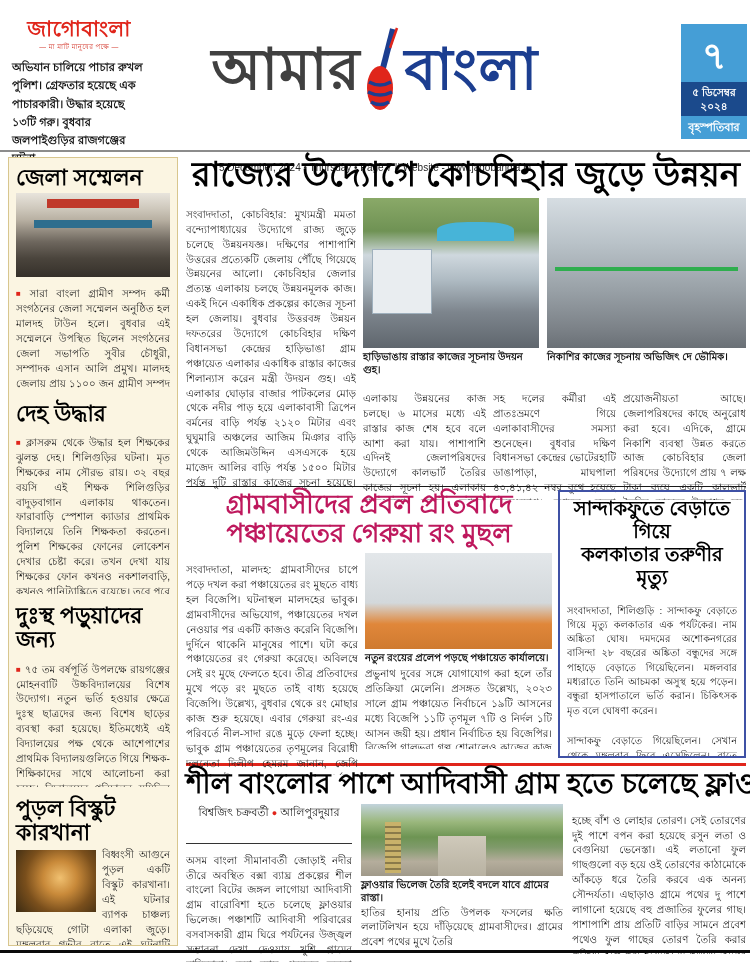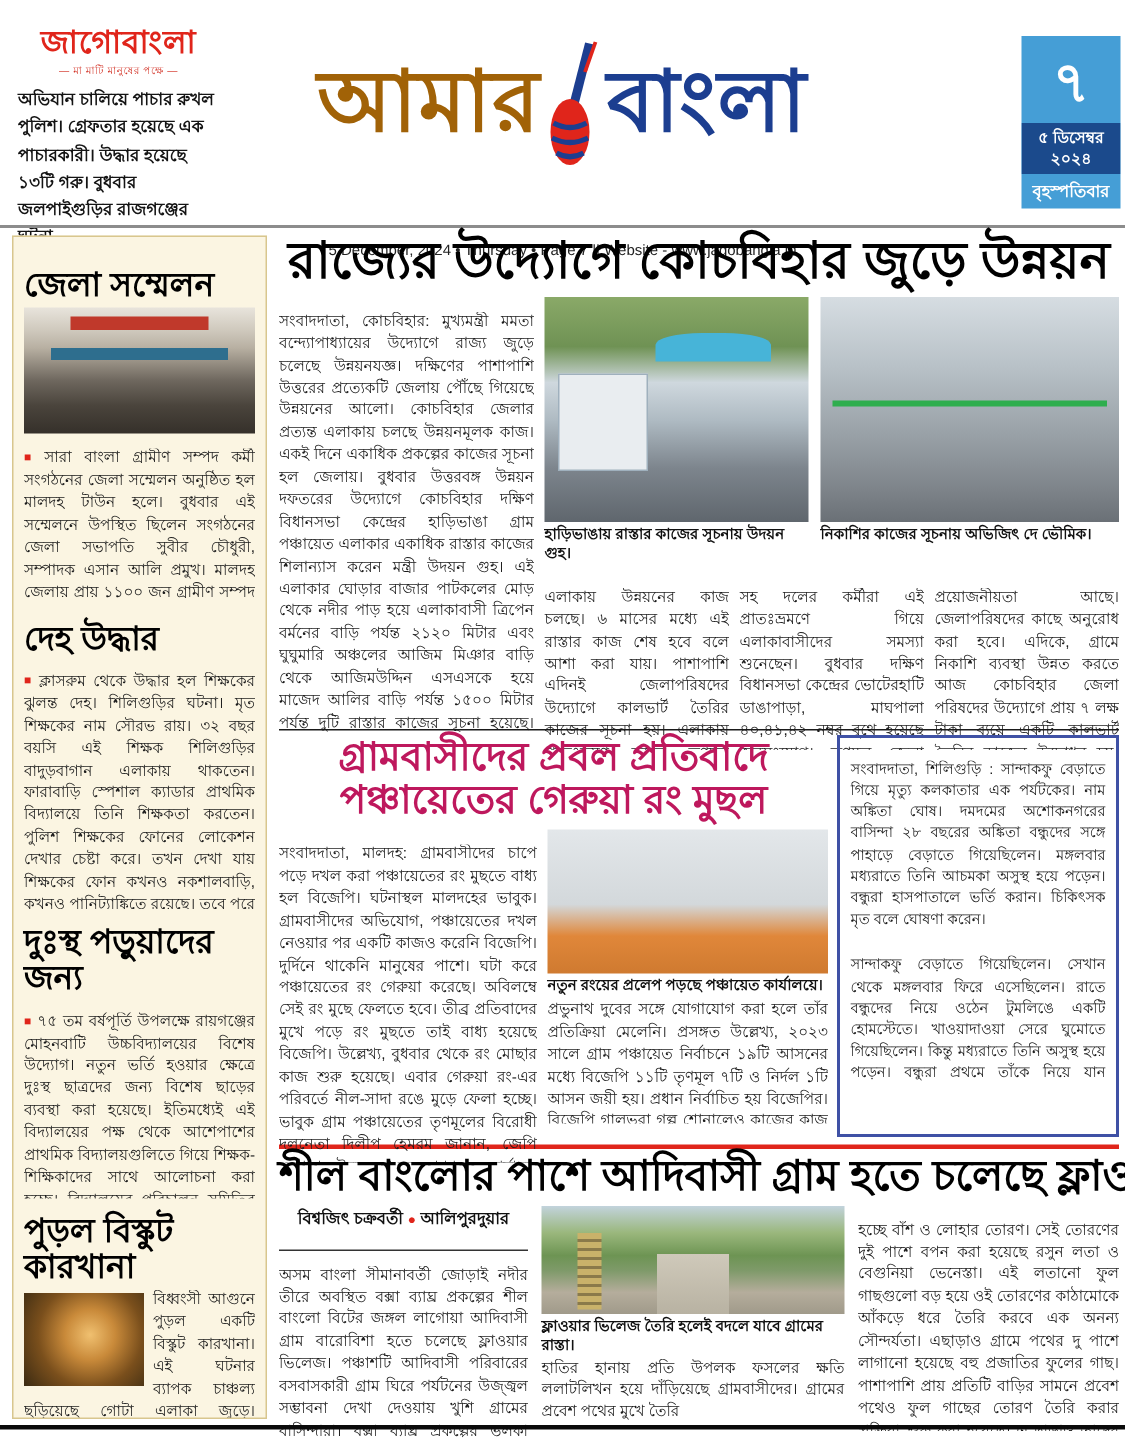--- a/index.html
+++ b/index.html
@@ -8,35 +8,35 @@
         font-family:"Liberation Sans","DejaVu Sans",sans-serif;color:#1b1b1b;}
 
   
   .logo{position:absolute;left:14px;top:18px;width:130px;text-align:center;}
   .logo-title{font-size:21px;font-weight:900;color:#e0251b;letter-spacing:.5px;line-height:1;}
   .logo-tag{font-size:6.8px;color:#d3362a;margin-top:2px;letter-spacing:.4px;}
   .brief{position:absolute;left:12px;top:58px;width:132px;font-size:11.3px;font-weight:700;
          line-height:1.62;color:#141414;}
   .masthead{position:absolute;left:150px;top:26px;width:450px;text-align:center;white-space:nowrap;}
   .mh-word{font-size:57px;font-weight:900;line-height:1;vertical-align:middle;letter-spacing:1px;}
-  .mh-red{color:#a16207;}
+  .mh-red{color:#404040;}
   .mh-blue{color:#1c3e90;}
   .mh-svg{vertical-align:middle;margin:0 2px;}
   .dateline{position:absolute;left:150px;top:130px;width:450px;text-align:center;
             font-size:10px;color:#222;margin-top:32px;}
   .datebox{position:absolute;left:681px;top:24px;width:66px;height:115px;background:#459ed6;
            text-align:center;color:#fff;overflow:hidden;}
   .db-page{font-size:38px;font-weight:700;padding-top:12px;height:58px;line-height:1.1;}
   .db-date{background:#1b4a8c;font-size:10.5px;font-weight:700;padding:3px 4px;line-height:1.35;height:34px;}
   .db-day{font-size:11px;font-weight:700;padding-top:3px;}
   .hdr-rule{position:absolute;left:0;top:150px;width:750px;height:2px;background:#8c8c8c;}
 
   
   .sidebar{position:absolute;left:8px;top:157px;width:170px;height:789px;background:#fbf5e2;
-           border:1.5px solid #d8c68e;padding:18px 7px;overflow:hidden;}
+           border:1.5px solid #d8c68e;padding:6px 7px;overflow:hidden;}
   .sb-title{font-size:22px;font-weight:800;color:#000;margin:2px 0 3px;line-height:1.1;}
   .bt{font-size:10.2px;line-height:1.46;text-align:justify;color:#1b1b1b;overflow:hidden;}
   .bullet{color:#e0251b;font-size:8px;margin-right:3px;vertical-align:1px;}
   .ph{display:block;}
   .p-conf{width:100%;height:84px;position:relative;margin-bottom:5px;
           background:linear-gradient(180deg,#e8e4dc 0%,#cfc9bd 18%,#b8b0a2 32%,#6e675e 58%,#4a443c 78%,#35302a 100%);}
   .p-conf::before{content:"";position:absolute;top:7%;left:20%;width:60%;height:11%;background:#c0392b;}
   .p-conf::after{content:"";position:absolute;top:32%;left:12%;width:76%;height:9%;background:#2e6e8e;}
   .s1-body{height:104px;}
   .s2-body{height:158px;}
@@ -83,22 +83,22 @@
   .p-port{width:106px;height:96px;
           background:radial-gradient(circle at 50% 38%,#d4a98e 0%,#b9876e 42%,#7a5a4a 76%,#4a3a32 100%);}
   .rb-cap{font-size:9.3px;}
   .rb-body2{font-size:9.8px;height:84px;margin-top:3px;}
 
   
   .bottom-story{border-top:3px solid #e0251b;margin-top:5px;padding-top:3px;}
   .bs-head{font-size:28px;font-weight:900;color:#000;text-align:center;line-height:1.1;margin:0 0 4px;white-space:nowrap;}
   .bs-cols{display:flex;gap:9px;}
   .bs-col1{width:166px;flex:none;}
-  .byline{font-size:11px;font-weight:700;text-align:center;border-bottom:1px solid #333;
-          padding-bottom:10px;margin-bottom:4px;color:#111;}
+  .byline{font-size:11px;font-weight:400;text-align:center;border-bottom:1px solid #333;
+          padding-bottom:20px;margin-bottom:4px;color:#111;}
   .reddot{color:#e0251b;font-size:9px;}
   .bs-c1-text{height:118px;}
   .bs-mid{width:202px;flex:none;}
   .p-vill{width:100%;height:72px;
           background:linear-gradient(180deg,#c2d3dc 0%,#9ab77c 25%,#6d9453 46%,#7f9a6a 60%,#b5ad9c 80%,#a09a8a 100%);position:relative;}
   .p-vill::before{content:"";position:absolute;bottom:0;left:38%;width:24%;height:55%;background:linear-gradient(180deg,#cfc9ba,#b8b2a2);}
   .p-vill::after{content:"";position:absolute;bottom:4%;left:12%;width:8%;height:70%;background:repeating-linear-gradient(180deg,#c9b26a 0 4px,#8a7a4a 4px 6px);}
   .bs-c2-text{height:42px;margin-top:2px;}
   .bs-col3{flex:1;height:140px;}
   .page-endline{position:absolute;left:0;top:950px;width:750px;height:3px;background:#0a0a0a;}
@@ -185,20 +185,21 @@
           <p class="bt mid-col1">সংবাদদাতা, মালদহ: গ্রামবাসীদের চাপে পড়ে দখল করা পঞ্চায়েতের রং মুছতে বাধ্য হল বিজেপি। ঘটনাস্থল মালদহের ভাবুক। গ্রামবাসীদের অভিযোগ, পঞ্চায়েতের দখল নেওয়ার পর একটি কাজও করেনি বিজেপি। দুর্দিনে থাকেনি মানুষের পাশে। ঘটা করে পঞ্চায়েতের রং গেরুয়া করেছে। অবিলম্বে সেই রং মুছে ফেলতে হবে। তীব্র প্রতিবাদের মুখে পড়ে রং মুছতে তাই বাধ্য হয়েছে বিজেপি। উল্লেখ্য, বুধবার থেকে রং মোছার কাজ শুরু হয়েছে। এবার গেরুয়া রং-এর পরিবর্তে নীল-সাদা রঙে মুড়ে ফেলা হচ্ছে। ভাবুক গ্রাম পঞ্চায়েতের তৃণমূলের বিরোধী দলনেতা দিলীপ হেমরম জানান, জেপি এলাকার উন্নয়ন না করে পঞ্চায়েত কার্যালয় গেরুয়া রং করে দিয়েছিল। জনসাধারণের চাপে মুছে ফেলা হয়েছে। বিজেপি পরিচালিত ভাবুক গ্রাম পঞ্চায়েতের প্রধান</p>
           <div class="mid-right">
             <div class="p-panch"></div>
             <div class="cap">নতুন রংয়ের প্রলেপ পড়ছে পঞ্চায়েত কার্যালয়ে।</div>
             <p class="bt mid-col2">প্রভুনাথ দুবের সঙ্গে যোগাযোগ করা হলে তাঁর প্রতিক্রিয়া মেলেনি। প্রসঙ্গত উল্লেখ্য, ২০২৩ সালে গ্রাম পঞ্চায়েত নির্বাচনে ১৯টি আসনের মধ্যে বিজেপি ১১টি তৃণমূল ৭টি ও নির্দল ১টি আসন জয়ী হয়। প্রধান নির্বাচিত হয় বিজেপির। বিজেপি গালভরা গল্প শোনালেও কাজের কাজ কিছুই করতে পারেনি।</p>
           </div>
         </div>
       </div>
 
       <div class="right-box">
+        <h2 class="rb-head"><span>সান্দাকফুতে বেড়াতে গিয়ে</span><br><span>কলকাতার তরুণীর মৃত্যু</span></h2>
         <div class="rb-body">
           <p class="bt rb-col1">সংবাদদাতা, শিলিগুড়ি : সান্দাকফু বেড়াতে গিয়ে মৃত্যু কলকাতার এক পর্যটকের। নাম অঙ্কিতা ঘোষ। দমদমের অশোকনগরের বাসিন্দা ২৮ বছরের অঙ্কিতা বন্ধুদের সঙ্গে পাহাড়ে বেড়াতে গিয়েছিলেন। মঙ্গলবার মধ্যরাতে তিনি আচমকা অসুস্থ হয়ে পড়েন। বন্ধুরা হাসপাতালে ভর্তি করান। চিকিৎসক মৃত বলে ঘোষণা করেন।</p>
         </div>
         <p class="bt rb-body2">সান্দাকফু বেড়াতে গিয়েছিলেন। সেখান থেকে মঙ্গলবার ফিরে এসেছিলেন। রাতে বন্ধুদের নিয়ে ওঠেন টুমলিঙে একটি হোমস্টেতে। খাওয়াদাওয়া সেরে ঘুমোতে গিয়েছিলেন। কিন্তু মধ্যরাতে তিনি অসুস্থ হয়ে পড়েন। বন্ধুরা প্রথমে তাঁকে নিয়ে যান সুখিয়াপোখরি ব্লক প্রাথমিক স্বাস্থ্যকেন্দ্রে। সেখান থেকেই দার্জিলিঙ জেলা হাসপাতালে স্থানান্তরিত করা হয়। মৃত্যুর ঘটনায় শোক প্রকাশ করেন পর্যটন বিভাগের ডেপুটি ডিরেক্টর জ্যোতি ঘোষ। এদিকে, মৃত্যুর আসল কারণ জানতে দেহটি বুধবার ময়নাতদন্তের জন্য পাঠানো হয়েছে।</p>
       </div>
     </div>
 
     <div class="bottom-story">
       <h2 class="bs-head">শীল বাংলোর পাশে আদিবাসী গ্রাম হতে চলেছে ফ্লাওয়ার ভিলেজ</h2>
       <div class="bs-cols">

